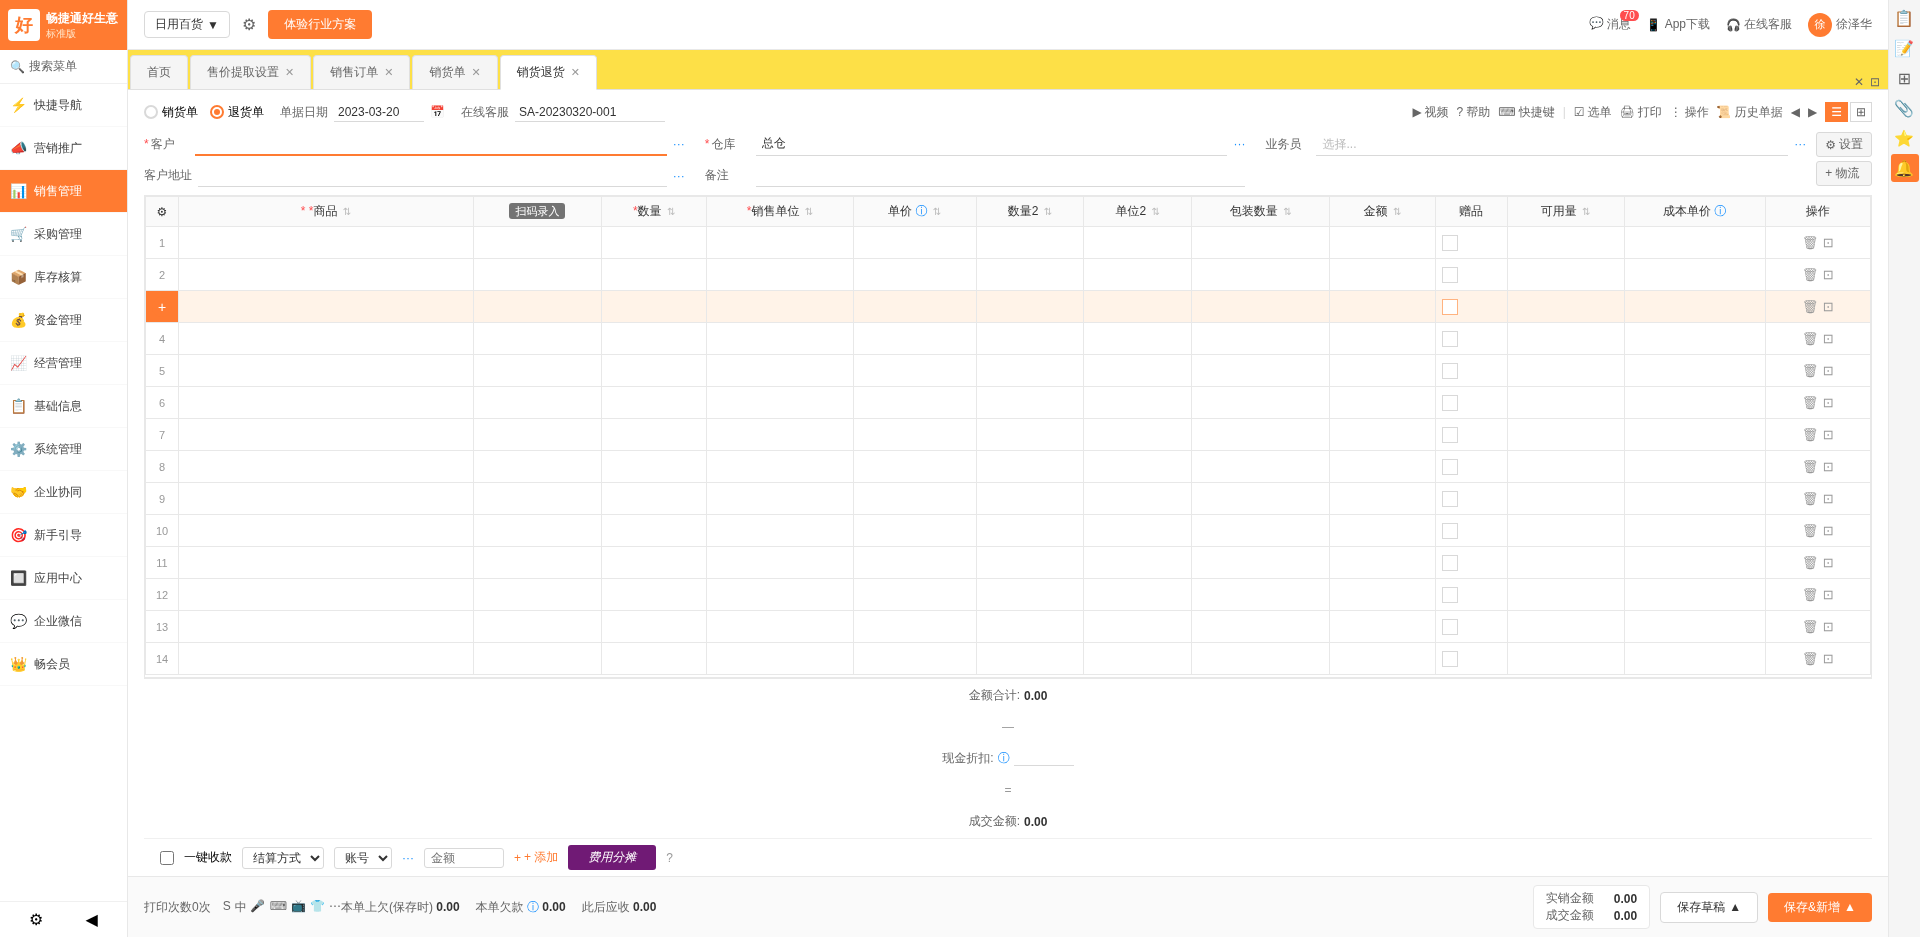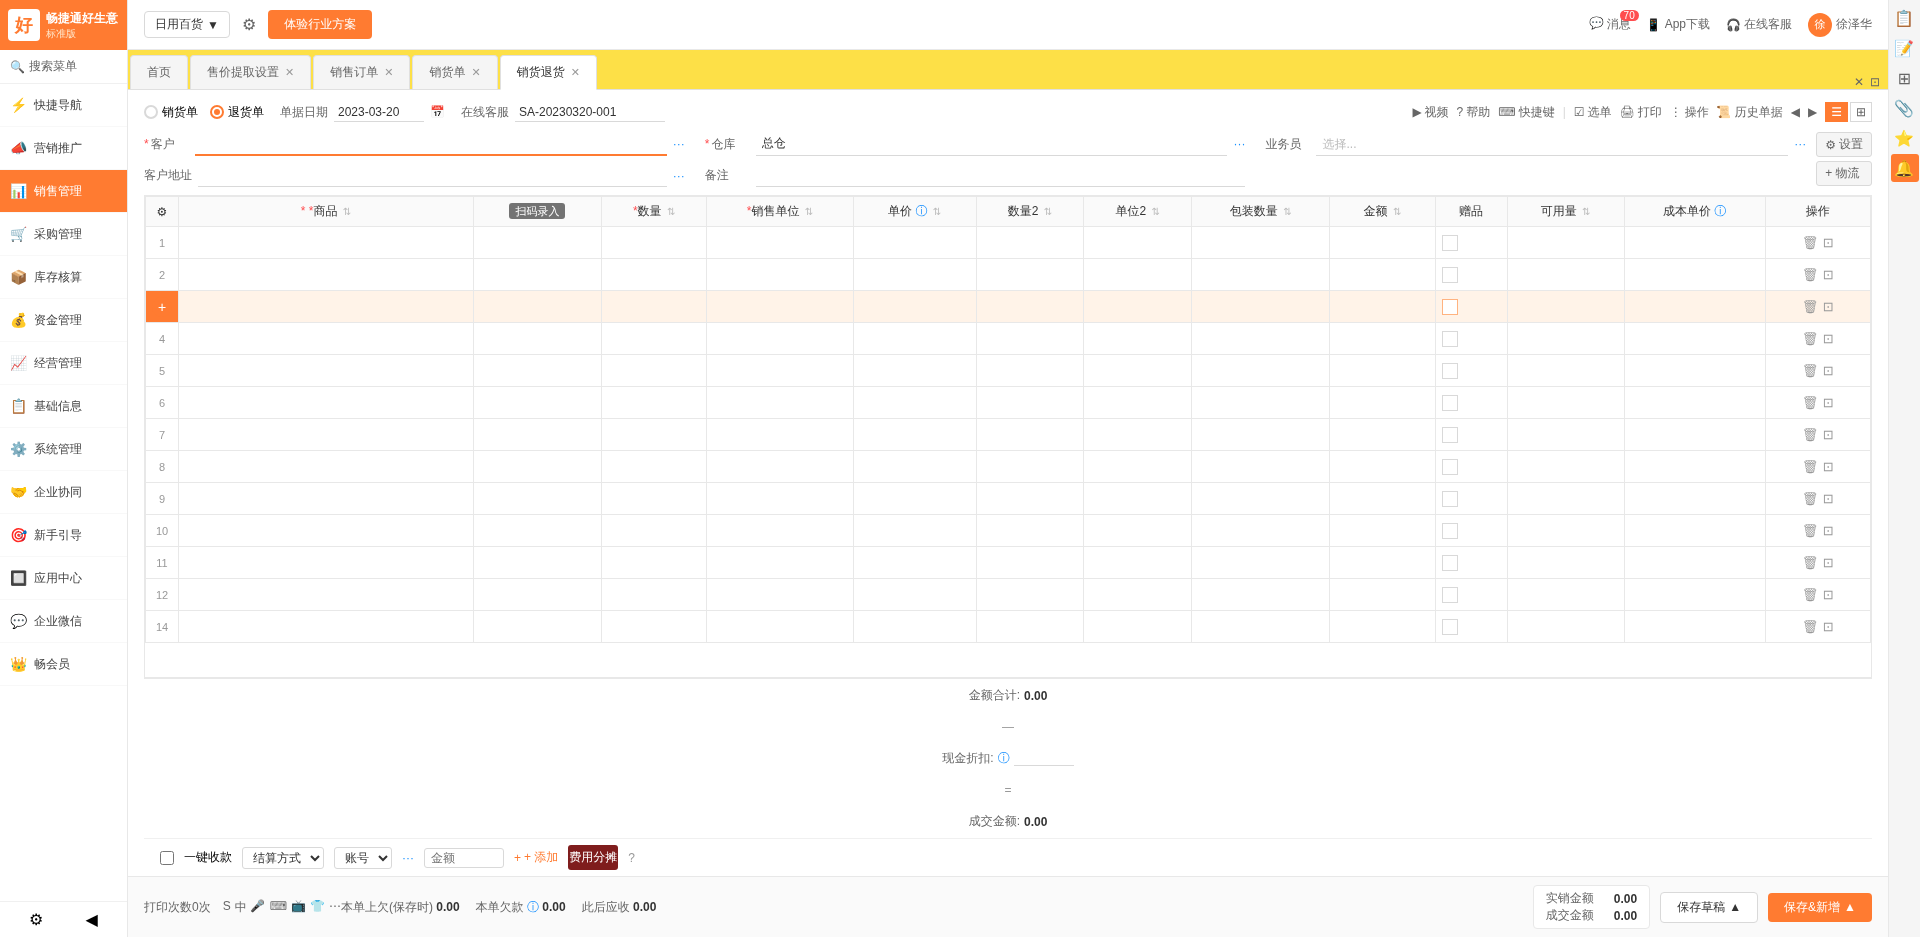--- a/index.html
+++ b/index.html
@@ -86,21 +86,21 @@
     .summary-dash { color: #999; }
     .equal-sign { color: #999; }
 
     
     .payment-row { display: flex; align-items: center; gap: 10px; padding: 6px 16px; border-top: 1px solid #f0f0f0; }
     .payment-checkbox { width: 14px; height: 14px; border: 1px solid #d9d9d9; cursor: pointer; }
     .payment-select { border: 1px solid #d9d9d9; border-radius: 3px; padding: 2px 6px; color: #333; background: #fff; }
     .payment-input { border: 1px solid #d9d9d9; border-radius: 3px; padding: 2px 6px; width: 80px; }
     .payment-dots { color: #1890ff; cursor: pointer; }
     .add-btn { display: flex; align-items: center; gap: 3px; color: #ff7b31; cursor: pointer; }
-    .split-btn { background: #7f1d1d; color: #fff; border: none; border-radius: 3px; padding: 4px 1px; cursor: pointer; }
+    .split-btn { background: #701a75; color: #fff; border: none; border-radius: 3px; padding: 4px 20px; cursor: pointer; font-style: italic; }
     .help-icon { color: #999; cursor: pointer; }
 
     
     .footer { display: flex; align-items: center; justify-content: space-between; padding: 8px 16px; background: #fafafa; border-top: 1px solid #e8e8e8; }
     .footer-left { display: flex; align-items: center; gap: 12px; color: #666; font-size: 12px; }
     .footer-amounts { background: #fff; border: 1px solid #e8e8e8; border-radius: 4px; padding: 4px 12px; }
     .amount-row { display: flex; align-items: center; justify-content: space-between; gap: 20px; font-size: 12px; }
     .amount-label { color: #666; }
     .amount-value { color: #333; font-weight: bold; }
     .btn-save-draft { border: 1px solid #d9d9d9; background: #fff; border-radius: 4px; padding: 6px 16px; cursor: pointer; color: #333; font-size: 12px; display: flex; align-items: center; gap: 4px; }
@@ -684,20 +684,43 @@
               <td></td>
               <td></td>
               <td>
                 <div class="action-btns">
                   <span class="action-btn">🗑</span>
                   <span class="action-btn">⊡</span>
                 </div>
               </td>
             </tr>
           <tr>
+              <td><span class="row-num">13</span></td>
+              <td></td>
+              <td></td>
+              <td></td>
+              <td></td>
+              <td></td>
+              <td></td>
+              <td></td>
+              <td></td>
+              <td></td>
+              <td>
+                <div class="checkbox-cell"></div>
+              </td>
+              <td></td>
+              <td></td>
+              <td>
+                <div class="action-btns">
+                  <span class="action-btn">🗑</span>
+                  <span class="action-btn">⊡</span>
+                </div>
+              </td>
+            </tr>
+          <tr>
               <td><span class="row-num">14</span></td>
               <td></td>
               <td></td>
               <td></td>
               <td></td>
               <td></td>
               <td></td>
               <td></td>
               <td></td>
               <td></td>

